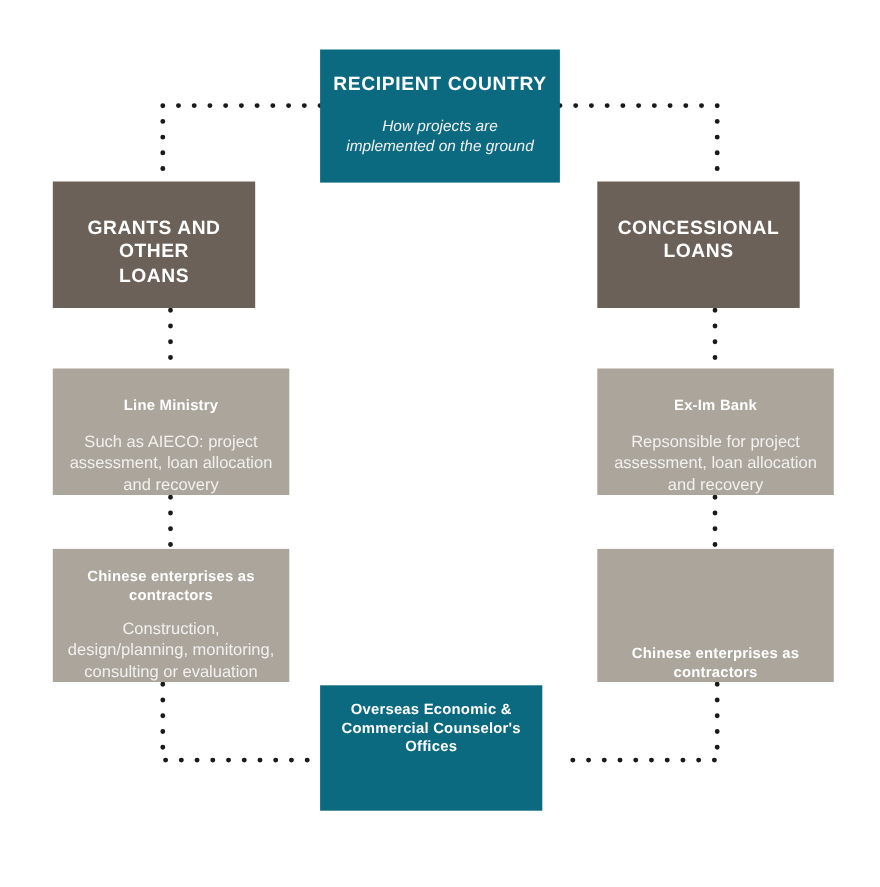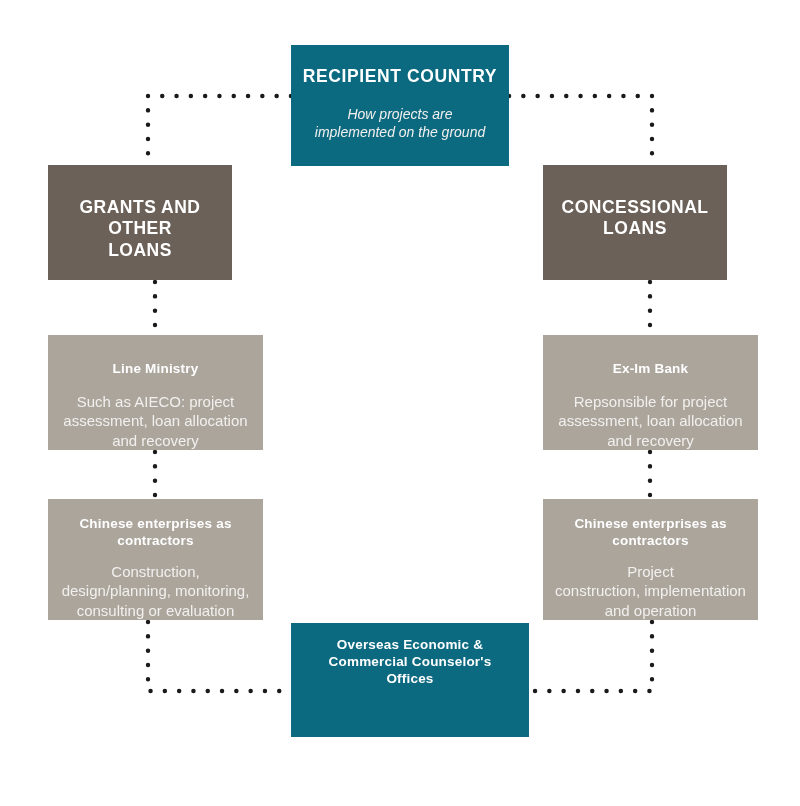--- a/index.html
+++ b/index.html
@@ -69,21 +69,21 @@
     font-style: italic;
     font-size: 14px;
     margin-top: 19px;
     line-height: 1.28;
   }
 
   
   .node.occo {
     left: 291px;
     top: 623px;
-    width: 238px;
+    width: 202px;
     height: 114px;
     background: #0c6a80;
     padding-top: 14px;
   }
   .node.occo .title {
     font-size: 13.5px;
     line-height: 1.25;
   }
   .node.occo .desc {
     font-size: 11.5px;
@@ -182,20 +182,19 @@
     <div class="title">CONCESSIONAL<br>LOANS</div>
   </div>
 
   <div class="node actor right tier1">
     <div class="title">Ex-Im Bank</div>
     <div class="desc">Repsonsible for project<br>assessment, loan allocation<br>and recovery</div>
   </div>
 
   <div class="node actor right tier2">
     <div class="title">Chinese enterprises as<br>contractors</div>
-    <div class="desc">Project<br>construction, implementation<br>and operation</div>
   </div>
 
   <div class="node occo">
     <div class="title">Overseas Economic &amp;<br>Commercial Counselor's<br>Offices</div>
   </div>
 
 </div>
 
 </body></html>

